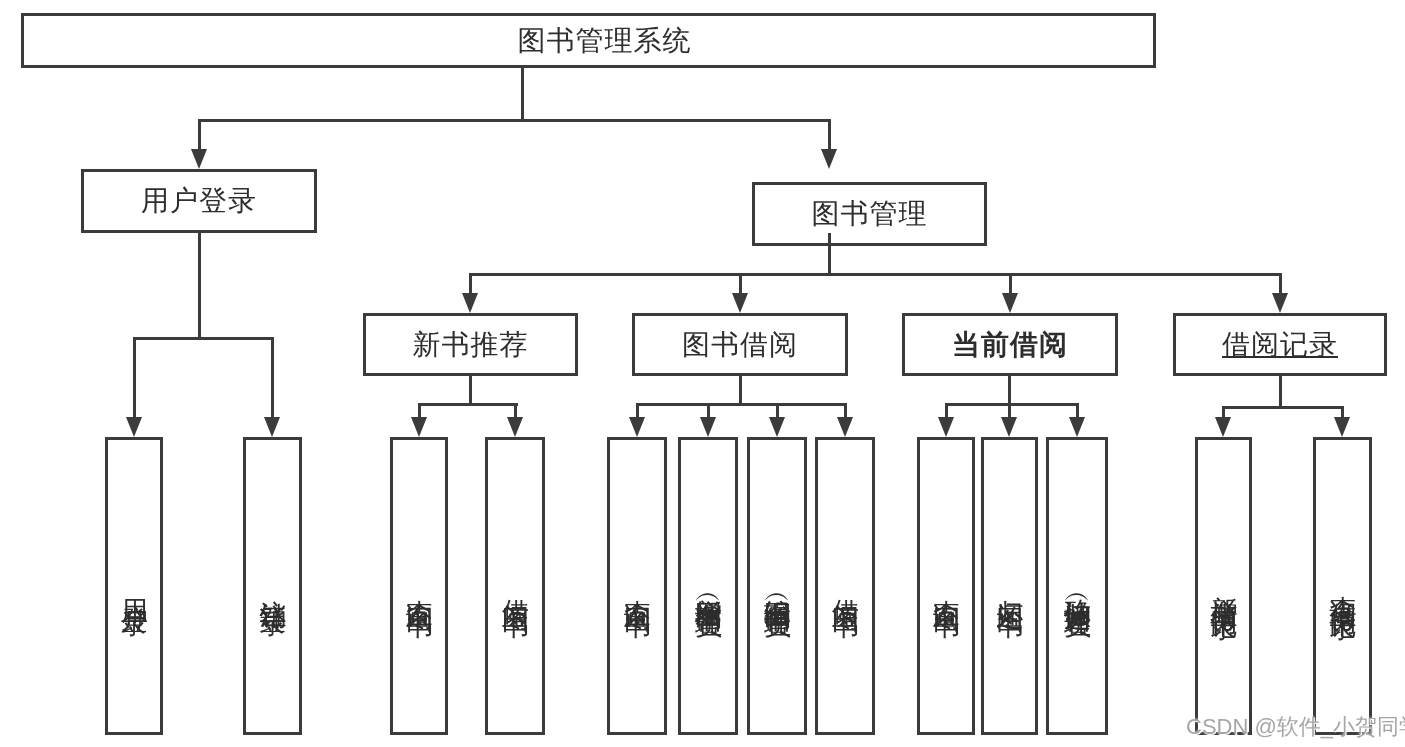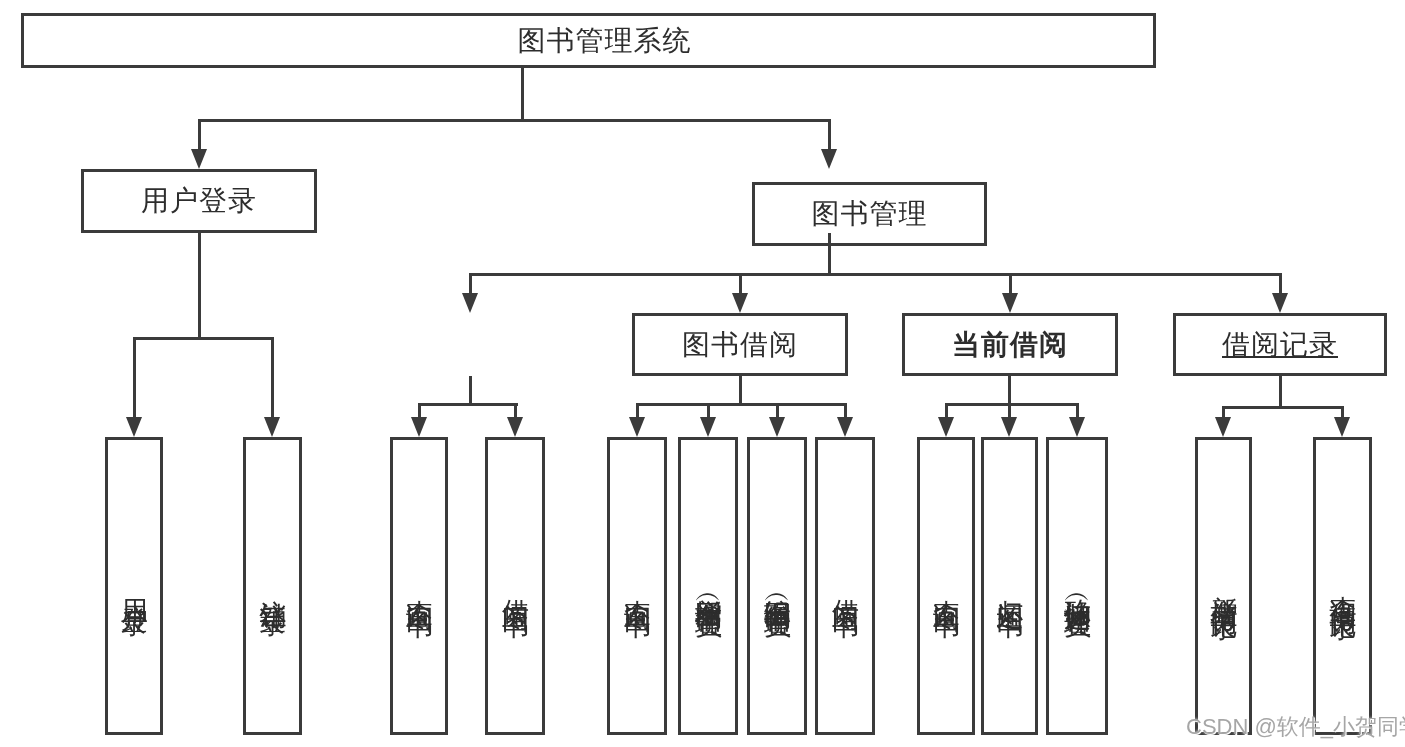--- a/index.html
+++ b/index.html
@@ -75,20 +75,21 @@
 <body>
 
 <div class="canvas">
 
   <div class="hbox" style="left:21px; top:13px; width:1135px; height:55px;padding-left:32px;">图书管理系统</div>
 
   <div class="hbox" style="left:81px; top:169px; width:236px; height:64px;">用户登录</div>
 
   <div class="hbox" style="left:712px; top:182px; width:235px; height:64px;margin-left:40px;">图书管理</div>
 
+  <div class="hbox" style="left:363px; top:313px; width:215px; height:63px;">新书推荐</div>
 
   <div class="hbox" style="left:632px; top:313px; width:216px; height:63px;">图书借阅</div>
 
   <div class="hbox" style="left:902px; top:313px; width:216px; height:63px;font-weight:bold;">当前借阅</div>
 
   <div class="hbox" style="left:1173px; top:313px; width:214px; height:63px;text-decoration:underline;">借阅记录</div>
 
   <div class="vbox" style="left:105px; width:58px;">用户登录</div>
   <div class="vbox" style="left:243px; width:59px;">注销登录</div>
 

